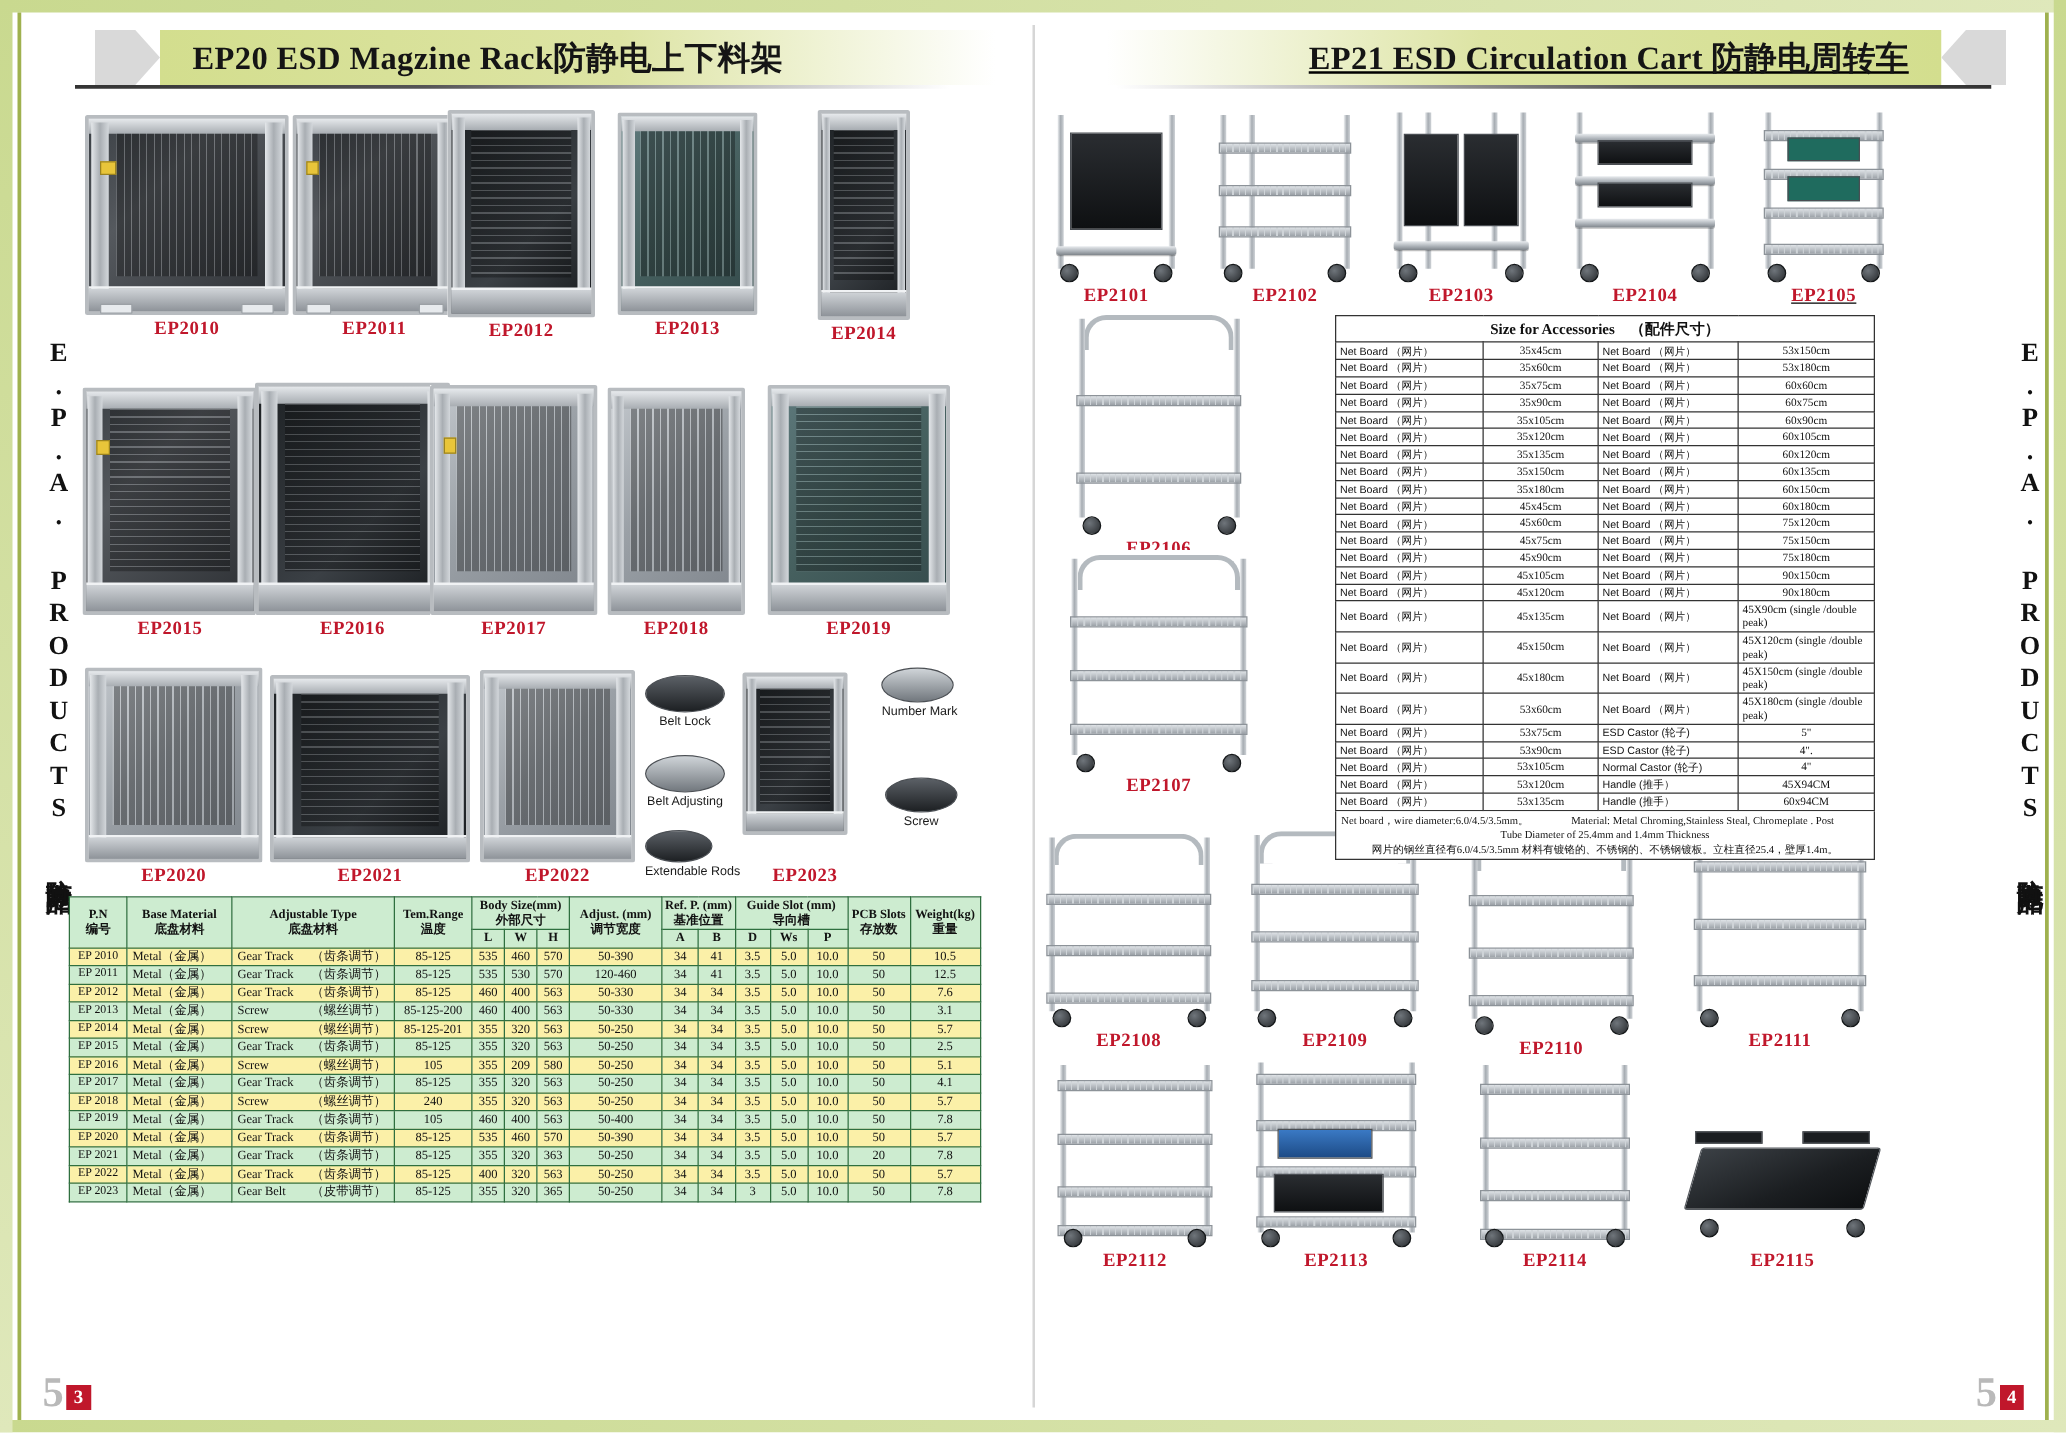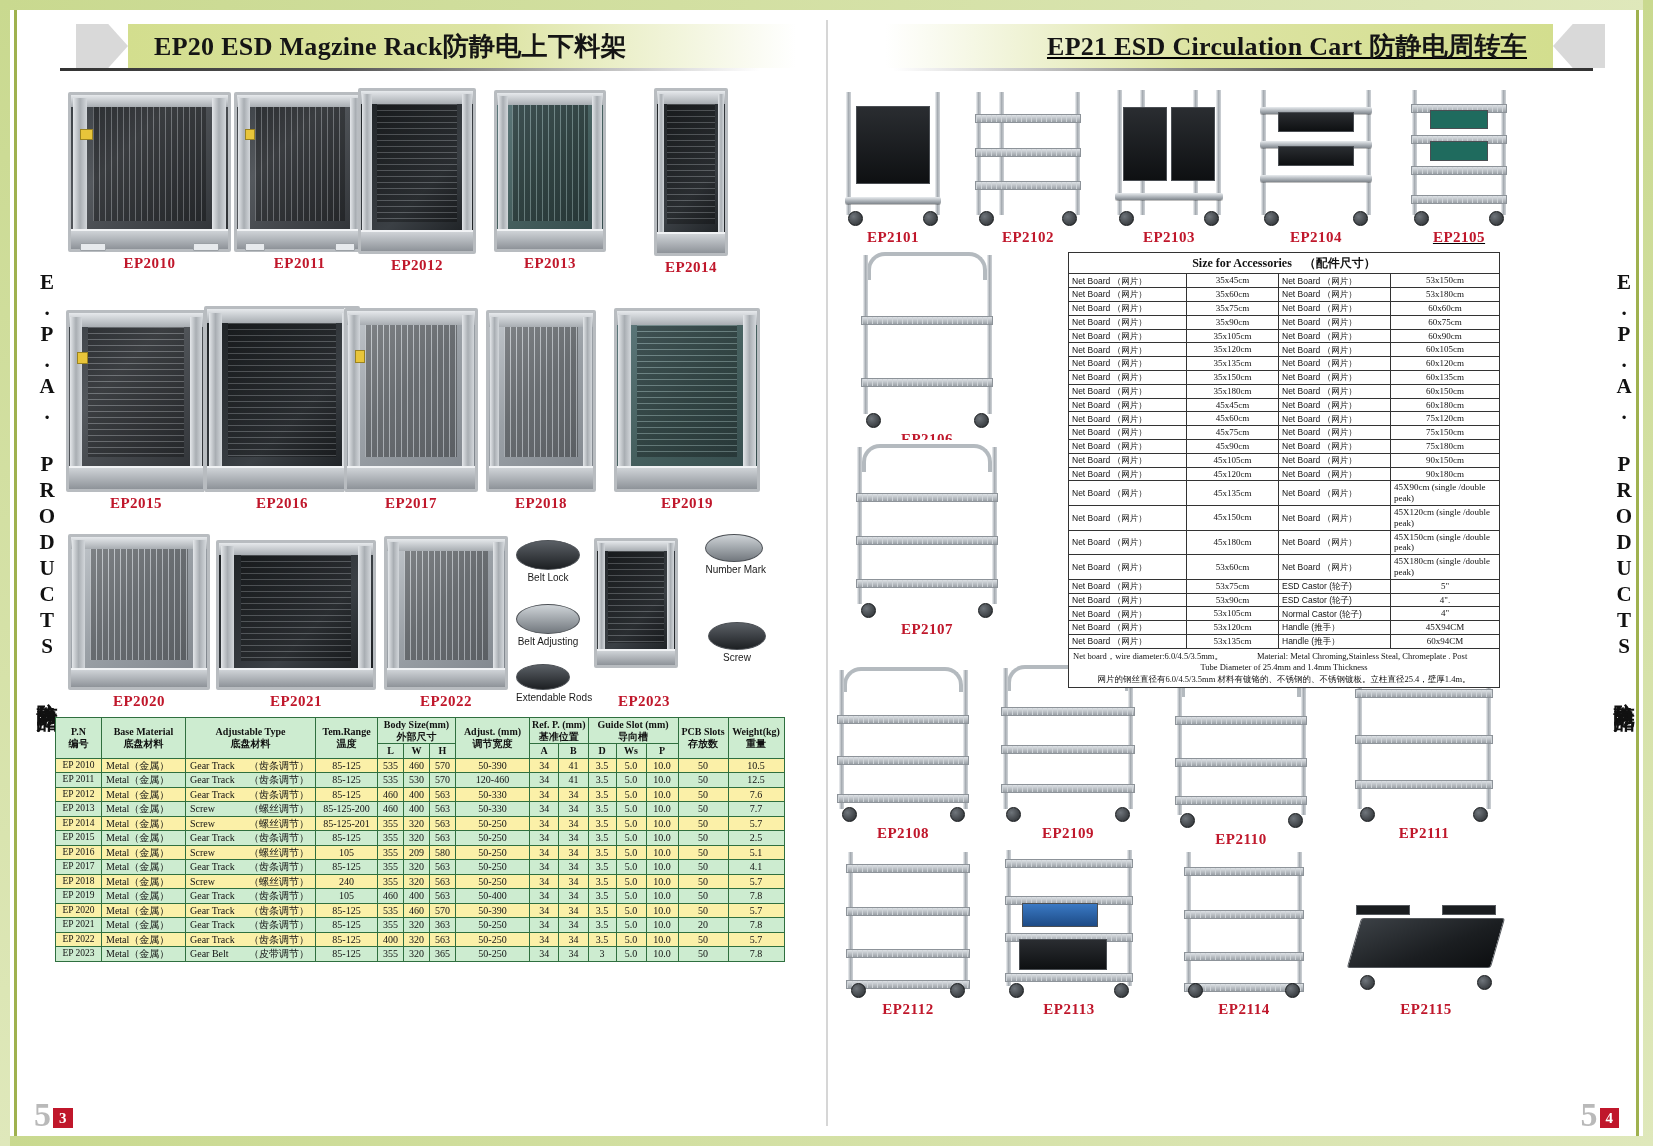--- a/index.html
+++ b/index.html
@@ -627,21 +627,21 @@
           <td>460</td>
           <td>400</td>
           <td>563</td>
           <td>50-330</td>
           <td>34</td>
           <td>34</td>
           <td>3.5</td>
           <td>5.0</td>
           <td>10.0</td>
           <td>50</td>
-          <td>7.7</td>
+          <td>3.1</td>
         </tr>
         <tr class="odd">
           <td class="pn">EP 2014</td>
           <td class="lft">Metal（金属）</td>
           <td class="two"><span>Screw</span><span class="r">（螺丝调节）</span></td>
           <td>85-125-201</td>
           <td>355</td>
           <td>320</td>
           <td>563</td>
           <td>50-250</td>

